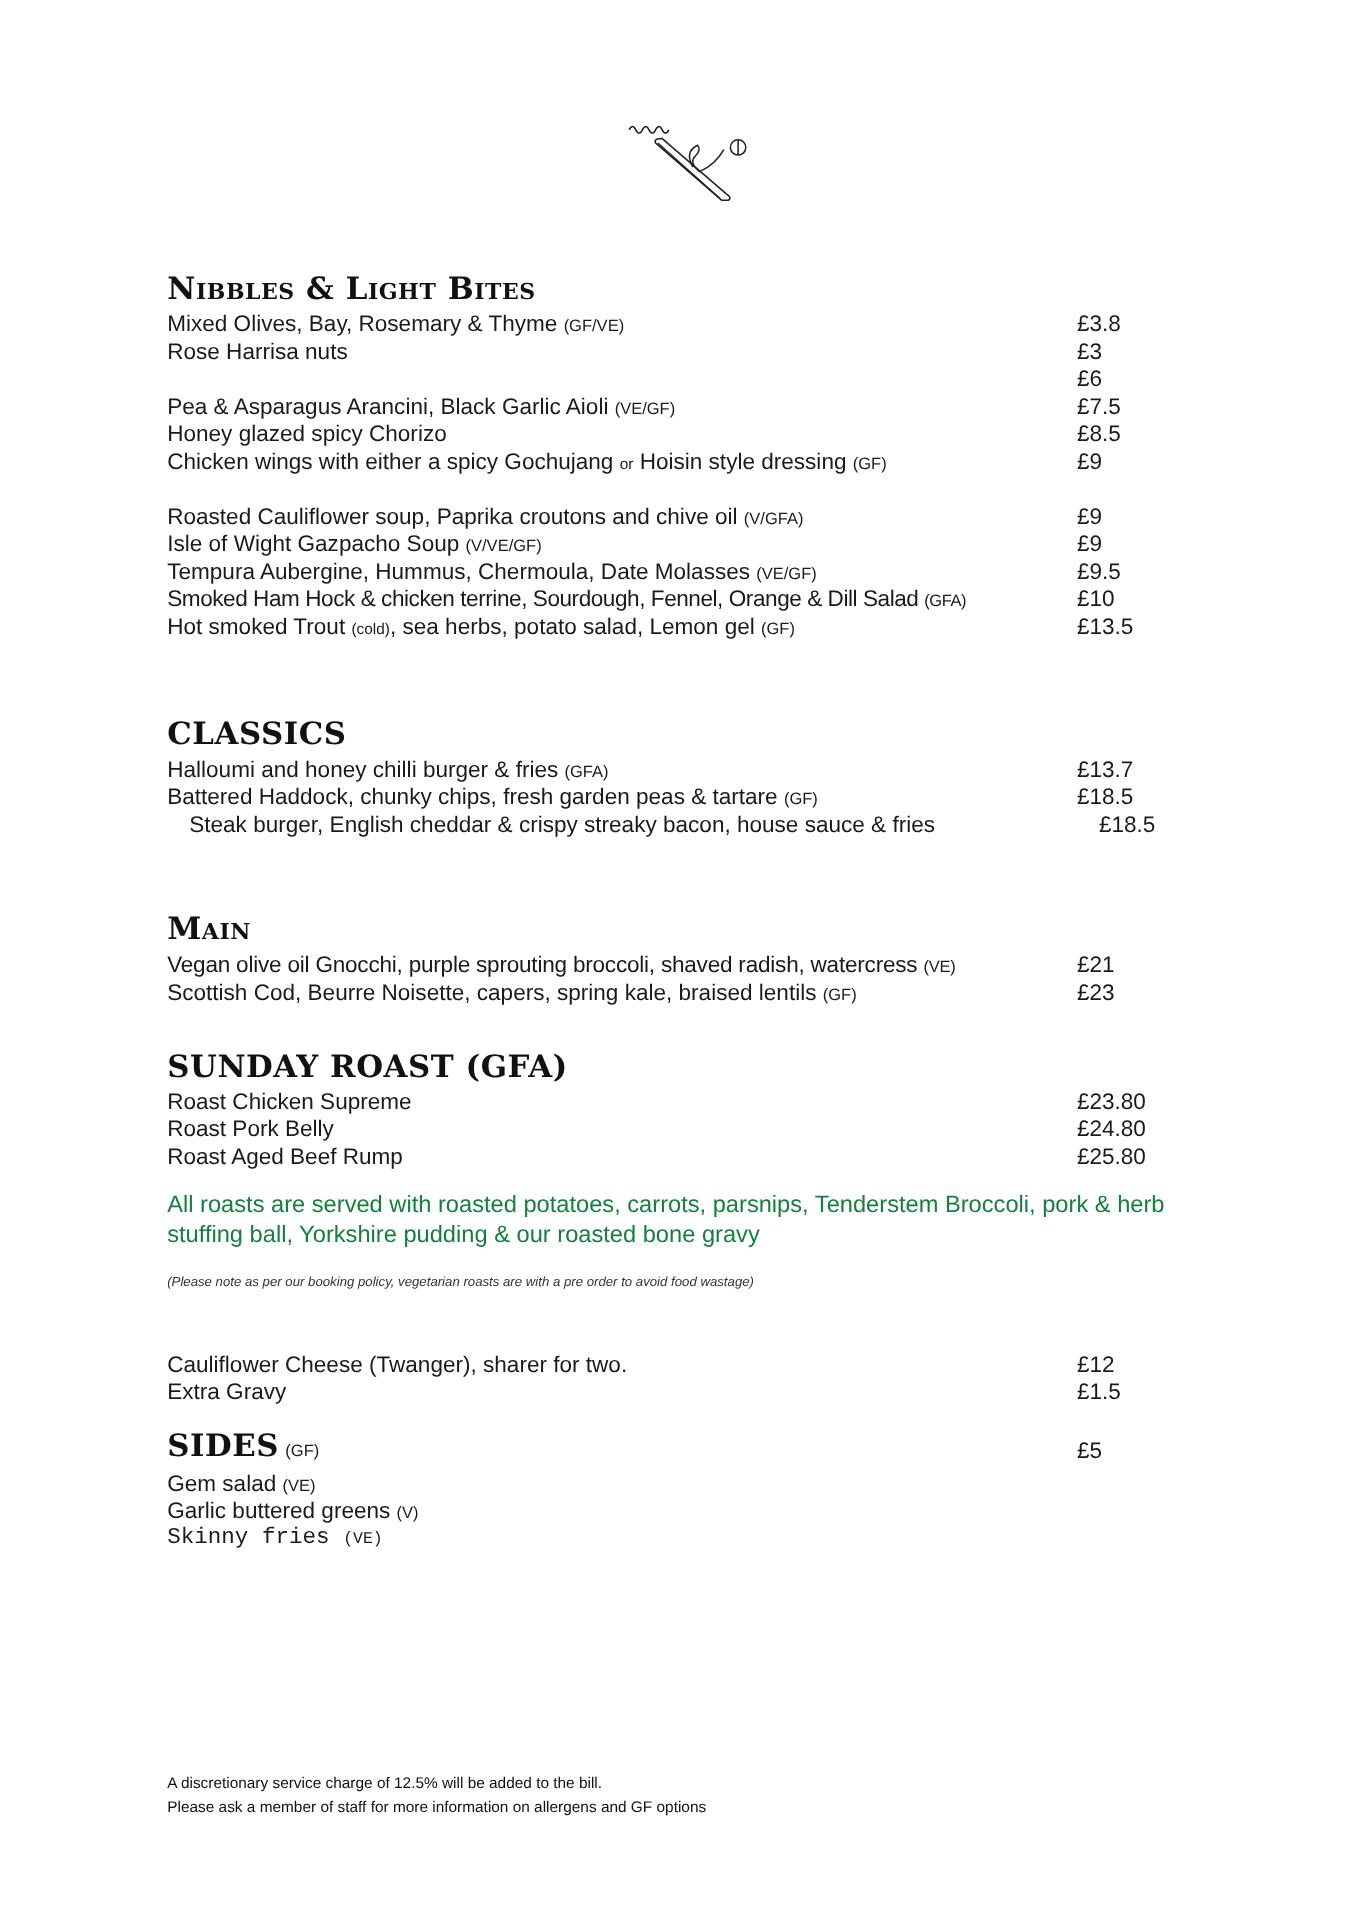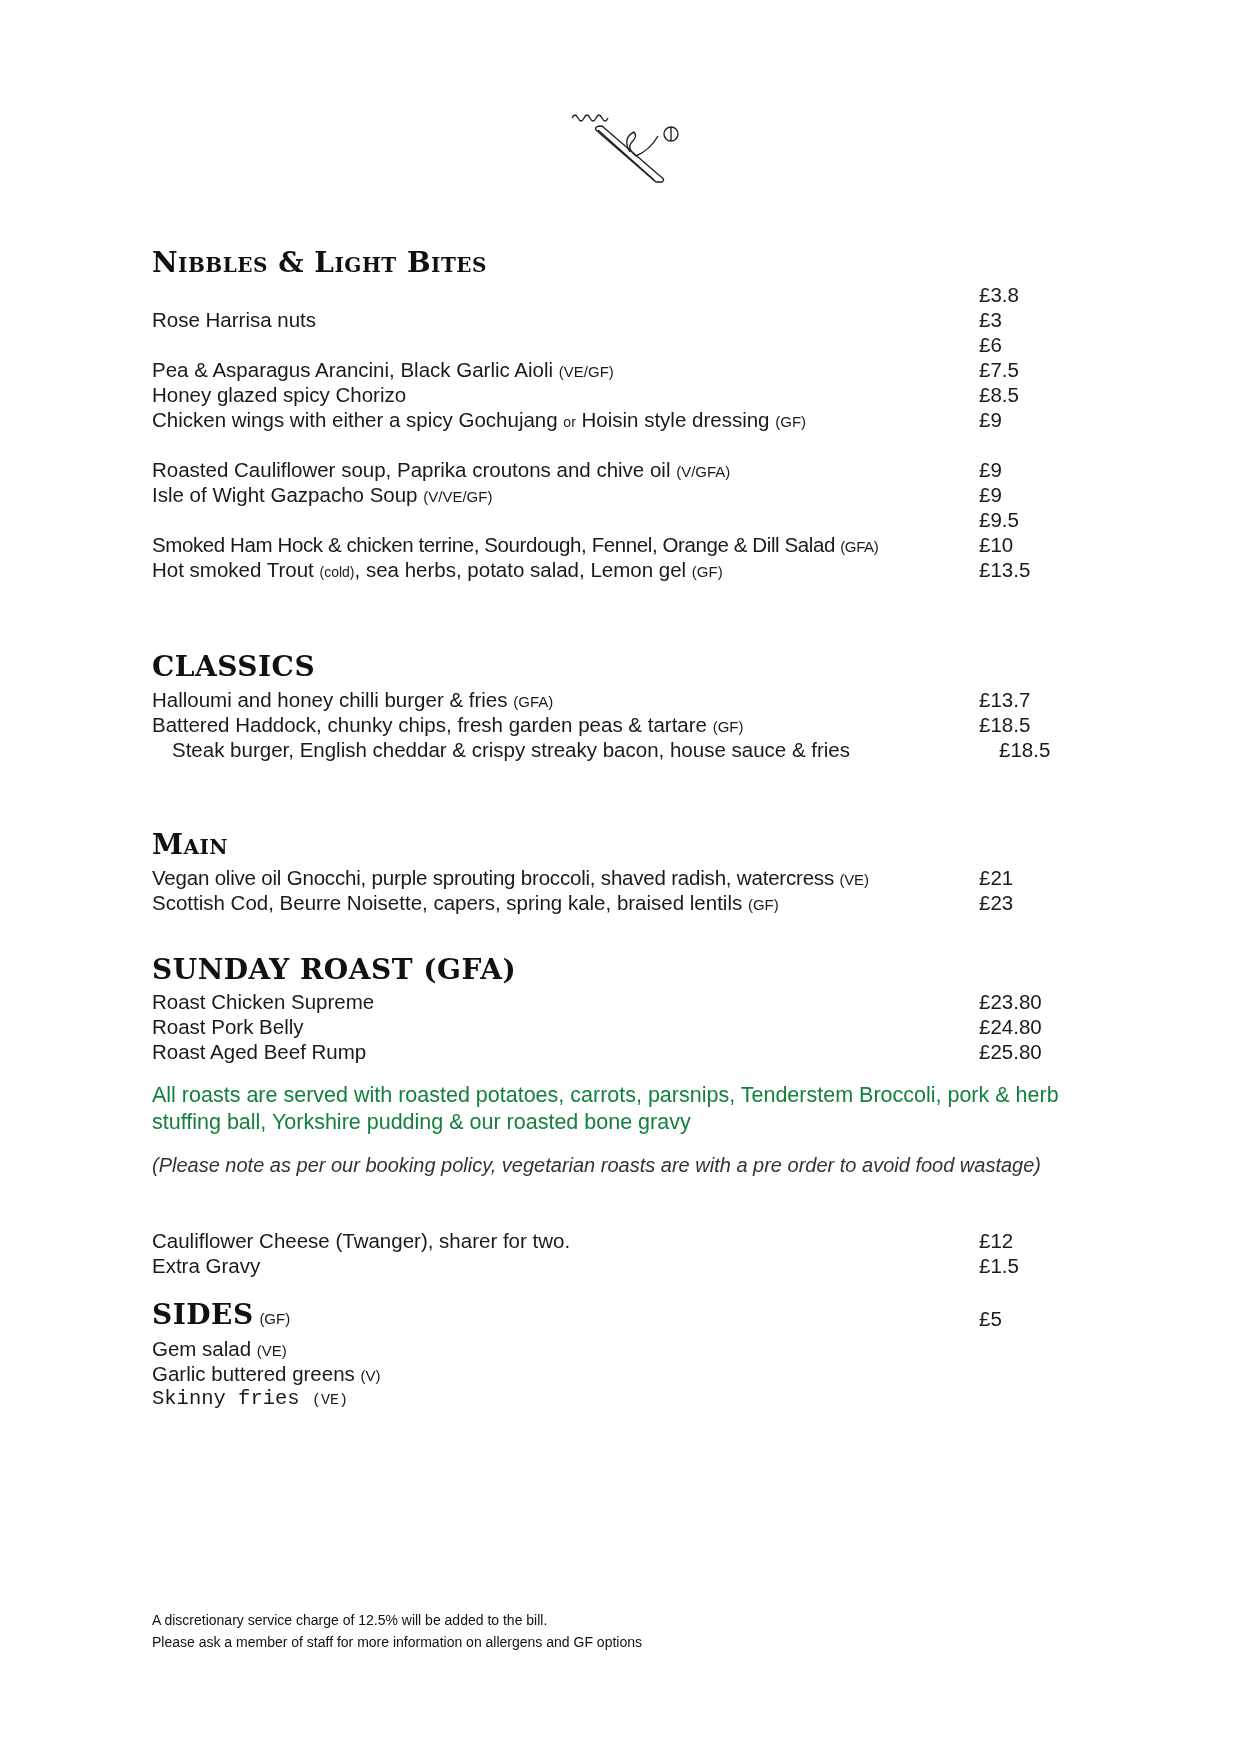--- a/index.html
+++ b/index.html
@@ -9,21 +9,21 @@
   .page { position: absolute; left: 152px; top: 0; width: 960px; }
   .section-title { font-family: "DejaVu Serif", "Liberation Serif", serif; font-weight: bold;
          font-size: 28px; letter-spacing: 0.5px; color: #111; line-height: 30px; position: absolute; left: 0; }
   .sc { font-variant: small-caps; }
   .row { position: absolute; left: 0; width: 960px; height: 25px; font-size: 20.5px; line-height: 25px; white-space: nowrap; }
   .row .name { position: absolute; left: 0; }
   .row .price { position: absolute; left: 827px; }
   .tag { font-size: 15px; }
   .tag-sm { font-size: 14px; }
   .para { position: absolute; left: 0; width: 960px; font-size: 21.5px; line-height: 27px; color: #15803d; }
-  .note { position: absolute; left: 0; width: 940px; font-size: 20px; line-height: 26px; font-style: italic; color: #333; }
+  .note { position: absolute; left: 0; width: 940px; font-size: 12px; line-height: 26px; font-style: italic; color: #333; }
   .footer { position: absolute; left: 0; font-size: 14px; line-height: 22px; color: #111; }
 </style>
 </head>
 <body>
 
 <div class="logo">
   <svg width="120" height="80" viewBox="0 0 120 80" fill="none" stroke="#222" stroke-width="1.4">
     <path d="M4 10 q3 -6 6 0 q3 6 6 0 q3 -6 6 0 q3 6 6 0 q3 -6 6 0 q3 6 6 0"></path>
     <path d="M34 18 L92 68 Q98 72 94 74 L88 74 L28 22 Q26 18 34 18 Z"></path>
     <path d="M30 22 L86 72"></path>
@@ -31,20 +31,21 @@
     <circle cx="103" cy="26" r="7"></circle>
     <path d="M103 19 L103 33"></path>
   </svg>
 </div>
 
 <div class="page">
 
   <div class="section-title sc" style="top:248px;">Nibbles &amp; Light Bites</div>
 
   <div class="row" style="top:282px;">
+    <span class="name"><span>Mixed Olives, Bay, Rosemary &amp; Thyme</span> <span class="tag">(GF/VE)</span></span>
     <span class="price">£3.8</span>
   </div>
   <div class="row" style="top:307px;">
     <span class="name">Rose Harrisa nuts</span>
     <span class="price">£3</span>
   </div>
   <div class="row" style="top:332px;">
     <span class="price">£6</span>
   </div>
   <div class="row" style="top:357px;">
@@ -62,20 +63,21 @@
 
   <div class="row" style="top:457px;">
     <span class="name"><span>Roasted Cauliflower soup, Paprika croutons and chive oil</span> <span class="tag">(V/GFA)</span></span>
     <span class="price">£9</span>
   </div>
   <div class="row" style="top:482px;">
     <span class="name"><span>Isle of Wight Gazpacho Soup</span> <span class="tag">(V/VE/GF)</span></span>
     <span class="price">£9</span>
   </div>
   <div class="row" style="top:507px;">
+    <span class="name"><span>Tempura Aubergine, Hummus, Chermoula, Date Molasses</span> <span class="tag">(VE/GF)</span></span>
     <span class="price">£9.5</span>
   </div>
   <div class="row" style="top:532px;">
     <span class="name" style="letter-spacing:-0.4px;"><span>Smoked Ham Hock &amp; chicken terrine, Sourdough, Fennel, Orange &amp; Dill Salad</span> <span class="tag">(GFA)</span></span>
     <span class="price">£10</span>
   </div>
   <div class="row" style="top:557px;">
     <span class="name"><span>Hot smoked Trout</span> <span class="tag-sm">(cold)</span><span>, sea herbs, potato salad, Lemon gel</span> <span class="tag">(GF)</span></span>
     <span class="price">£13.5</span>
   </div>

